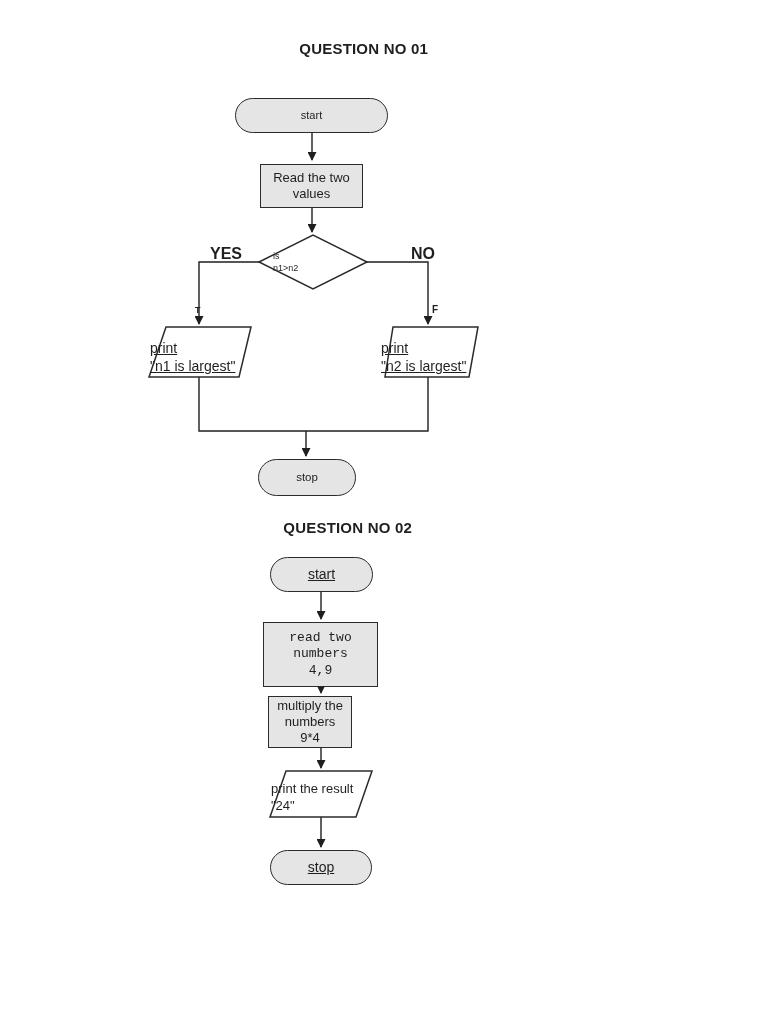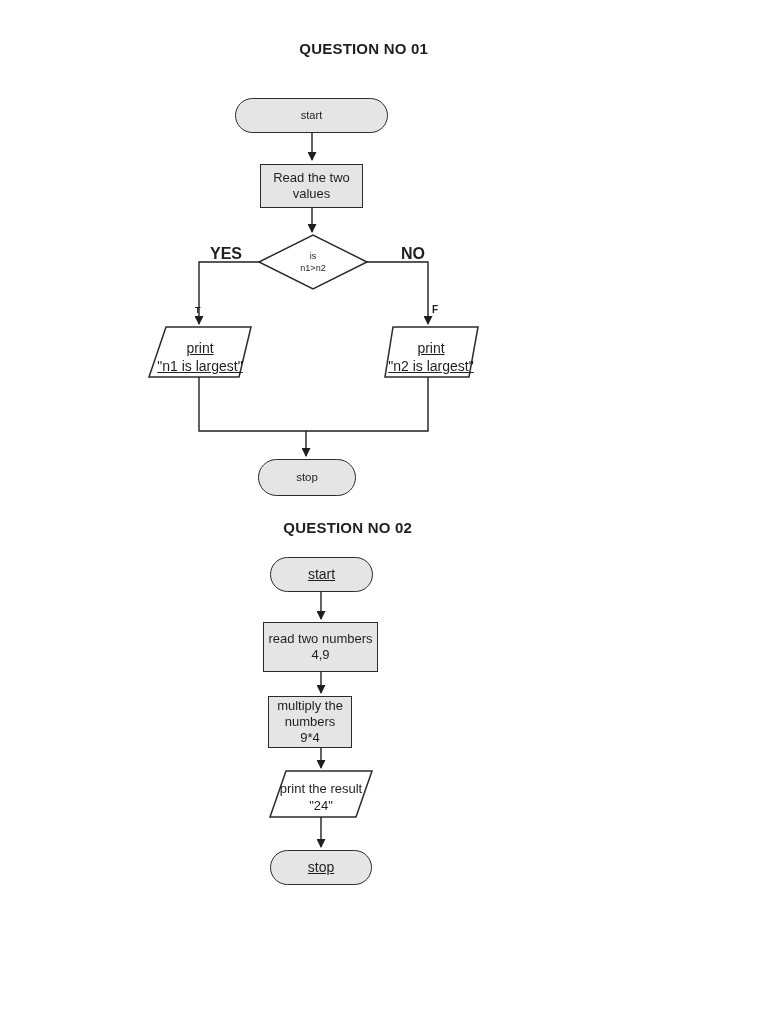--- a/index.html
+++ b/index.html
@@ -11,21 +11,21 @@
   .shape{
     position:absolute;box-sizing:border-box;border:1.5px solid #2b2b2b;background:#e5e5e5;
     display:flex;flex-direction:column;align-items:center;justify-content:center;
     text-align:center;line-height:1.25;
   }
   .terminator{border-radius:20px;}
   .flow-title{position:absolute;font-weight:bold;font-size:15px;text-align:right;letter-spacing:.2px;}
   .label{position:absolute;text-align:center;white-space:nowrap;}
   .branch{font-weight:bold;font-size:16px;}
   .tf{font-size:9px;font-weight:600;}
-  .txt{position:absolute;text-align:center;line-height:1.3;}
+  .txt{position:absolute;line-height:1.3;}
   .txt span{display:block;}
   .t11{font-size:11px;}
   .t10{font-size:13px;}
   .t95{font-size:14px;text-decoration:underline;}
   .t9{font-size:9px;line-height:1.35;}
 </style>
 </head>
 <body>
 
 <svg class="connectors" viewBox="0 0 768 1024" xmlns="http://www.w3.org/2000/svg">
@@ -63,21 +63,21 @@
 <div class="shape t10" style="left:260px;top:164px;width:103px;height:44px;">
   <span>Read the two values</span>
 </div>
 
 <div class="txt t9" style="left:273px;top:250px;width:80px;">
   <span>is</span>
   <span>n1&gt;n2</span>
 </div>
 
 <div class="label branch" style="left:210px;top:245px;">YES</div>
-<div class="label branch" style="left:401px;top:245px;">NO</div>
+<div class="label branch" style="left:411px;top:245px;">NO</div>
 
 <div class="label tf" style="left:195px;top:305px;">T</div>
 <div class="label tf" style="left:432px;top:304px;font-size:10px;">F</div>
 
 <div class="txt t95" style="left:150px;top:339px;width:100px;">
   <span>print</span>
   <span>"n1 is largest"</span>
 </div>
 
 <div class="txt t95" style="left:381px;top:339px;width:100px;">
@@ -88,21 +88,21 @@
 <div class="shape terminator t11" style="left:258px;top:459px;width:98px;height:37px;font-size:11.5px;">
   <span>stop</span>
 </div>
 
 <div class="flow-title" style="left:212px;top:519px;width:200px;">QUESTION NO 02</div>
 
 <div class="shape terminator t95" style="left:270px;top:557px;width:103px;height:35px;">
   <span>start</span>
 </div>
 
-<div class="shape t10" style="left:263px;top:622px;width:115px;height:50px;">
+<div class="shape t10" style="left:263px;top:622px;width:115px;height:65px;font-family:Liberation Mono, monospace;">
   <span>read two numbers</span>
   <span>4,9</span>
 </div>
 
 <div class="shape t10" style="left:268px;top:696px;width:84px;height:52px;">
   <span>multiply the numbers</span>
   <span>9*4</span>
 </div>
 
 <div class="txt t10" style="left:271px;top:781px;width:100px;">

